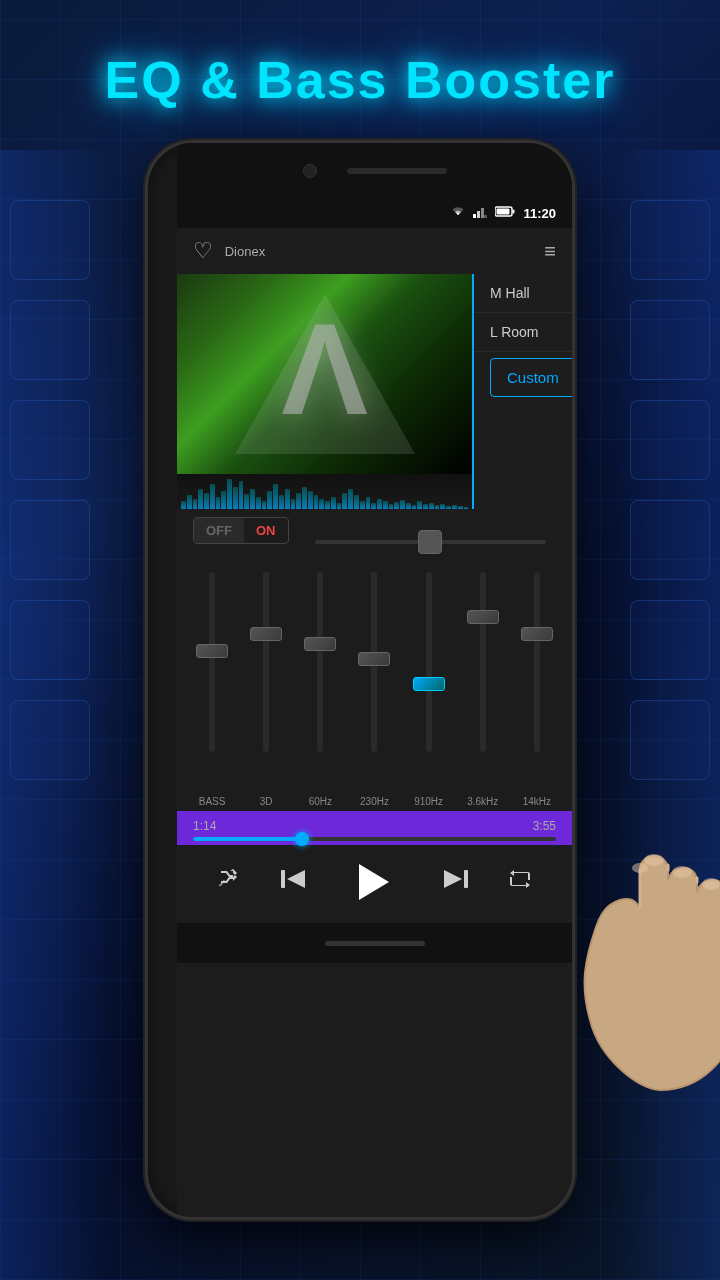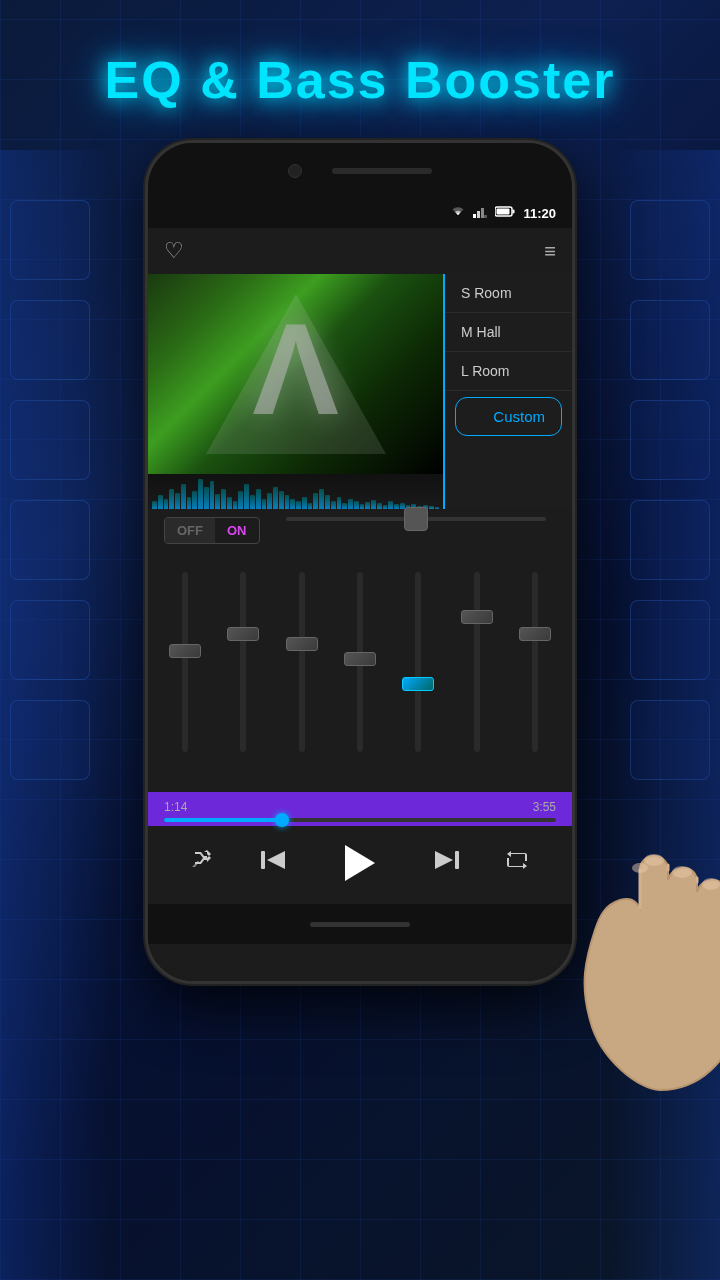--- a/index.html
+++ b/index.html
@@ -62,30 +62,31 @@
       z-index: 2;
     }
 
     
     .phone {
       position: absolute;
       left: 50%;
       top: 140px;
       transform: translateX(-50%);
       width: 430px;
-      height: 844px;
+      height: 1080px;
       background: #1a1a1a;
       border-radius: 48px;
       border: 3px solid #333;
       box-shadow:
         0 0 0 2px #222,
         0 20px 60px rgba(0,0,0,0.8),
         inset 0 0 20px rgba(0,0,0,0.5);
       z-index: 3;
       overflow: hidden;
+      padding-left: 29px;
     }
 
     
     .phone-top {
       background: #111;
       height: 55px;
       display: flex;
       align-items: center;
       justify-content: center;
       gap: 30px;
@@ -232,52 +233,52 @@
     .preset-item {
       padding: 11px 16px;
       color: #ccc;
       font-size: 14px;
       border-bottom: 1px solid #2a2a2a;
       cursor: pointer;
     }
 
     
     .preset-custom {
-      margin: 6px 10px;
+      margin: 6px 16px;
       padding: 10px 16px;
       background: transparent;
       border: 1.5px solid #0af;
       color: #0af;
       font-size: 15px;
-      border-radius: 12px;
+      border-radius: 4px;
       text-align: right;
       cursor: pointer;
     }
 
     
     .eq-toggle-row {
       display: flex;
-      align-items: flex-start;
+      align-items: flex-end;
       padding: 8px 16px;
       gap: 16px;
       background: #1c1c1c;
     }
     .toggle-off-on {
       display: flex;
       border: 1px solid #444;
       border-radius: 4px;
       overflow: hidden;
     }
     .toggle-btn {
       padding: 5px 12px;
       font-size: 13px;
       font-weight: bold;
     }
     .toggle-btn.off { background: #2a2a2a; color: #666; }
-    .toggle-btn.on { background: transparent; color: #d946ef; }
+    .toggle-btn.on { background: transparent; color: #ef4444; }
 
     
     .slider-track {
       flex: 1;
       height: 4px;
       background: #333;
       border-radius: 2px;
       position: relative;
       margin: 0 10px;
     }
@@ -508,20 +509,21 @@
       </svg>
     </span>
     <span class="status-time">11:20</span>
   </div>
 
   <div class="phone-content">
 
     <div class="song-header">
       <span class="heart-icon">♡</span>
       <div class="song-info">
+        <div class="song-artist">Dionex</div>
       </div>
       <span class="menu-icon">≡</span>
     </div>
 
     <div class="main-area">
 
       <div class="album-art">
         <div class="album-art-img"></div>
         <div class="waveform">
 
@@ -572,21 +574,20 @@
           <div class="wave-bar" style="height:4px"></div>
           <div class="wave-bar" style="height:5px"></div>
           <div class="wave-bar" style="height:3px"></div>
           <div class="wave-bar" style="height:4px"></div>
           <div class="wave-bar" style="height:3px"></div>
           <div class="wave-bar" style="height:2px"></div>
         </div>
       </div>
 
       <div class="preset-list">
-        <div class="preset-item">S Room</div>
         <div class="preset-item">M Hall</div>
         <div class="preset-item">L Room</div>
         <div class="preset-custom">Custom</div>
       </div>
     </div>
 
     <div class="eq-toggle-row">
       <div class="toggle-off-on">
         <div class="toggle-btn off">OFF</div>
         <div class="toggle-btn on">ON</div>
@@ -649,20 +650,29 @@
       <div class="eq-channel">
         <div class="eq-slider-container">
           <div class="eq-slider-track">
             <div class="eq-slider-handle" style="top:55px;"></div>
           </div>
         </div>
       </div>
 
     </div>
 
+    <div class="eq-labels">
+      <div class="eq-label">BASS</div>
+      <div class="eq-label">3D</div>
+      <div class="eq-label">60Hz</div>
+      <div class="eq-label">230Hz</div>
+      <div class="eq-label">910Hz</div>
+      <div class="eq-label">3.6kHz</div>
+      <div class="eq-label">14kHz</div>
+    </div>
 
     <div class="progress-area">
       <div class="progress-times">
         <span class="progress-time">1:14</span>
         <span class="progress-time">3:55</span>
       </div>
       <div class="progress-track">
         <div class="progress-fill"></div>
         <div class="progress-dot"></div>
       </div>

